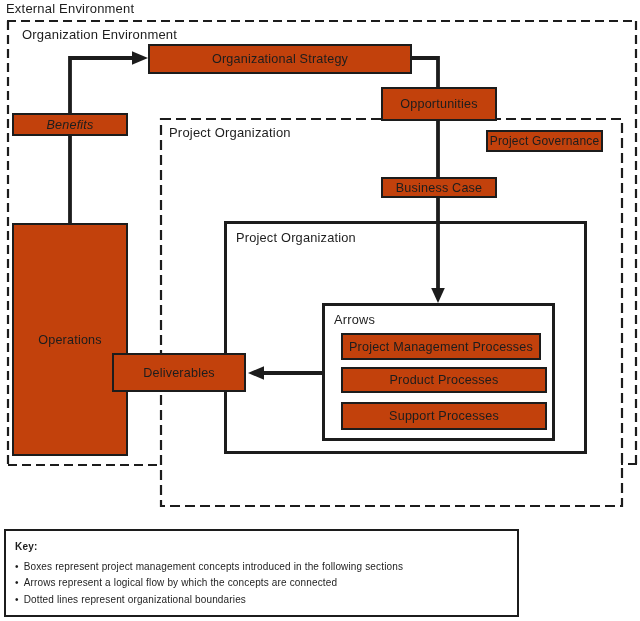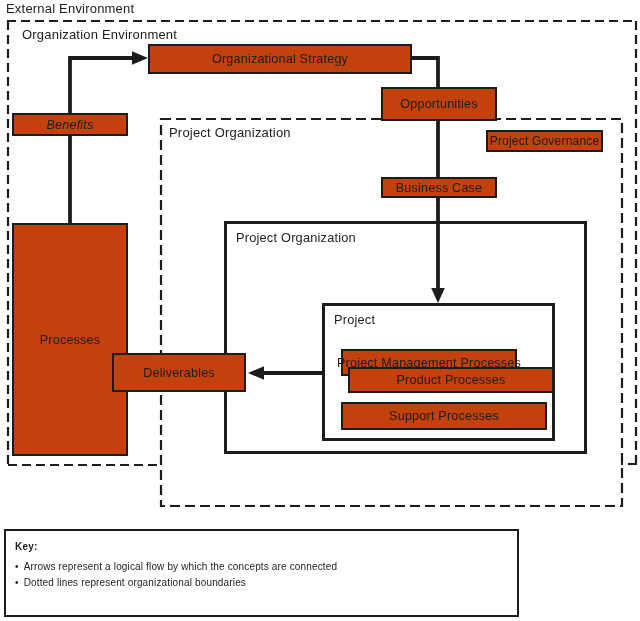--- a/index.html
+++ b/index.html
@@ -53,22 +53,22 @@
   
   #organizational-strategy-box { left: 148px; top: 44px;  width: 264px; height: 30px; }
   #benefits-box                { left: 12px;  top: 113px; width: 116px; height: 23px; font-style: italic; }
   #opportunities-box           { left: 381px; top: 87px;  width: 116px; height: 34px; }
   #project-governance-box      { left: 486px; top: 130px; width: 117px; height: 22px; font-size: 12px; }
   #business-case-box           { left: 381px; top: 177px; width: 116px; height: 21px; }
   #operations-box              { left: 12px;  top: 223px; width: 116px; height: 233px; }
   #deliverables-box            { left: 112px; top: 353px; width: 134px; height: 39px; }
   #project-organization-box    { left: 224px; top: 221px; width: 363px; height: 233px; }
   #project-box                 { left: 322px; top: 303px; width: 233px; height: 138px; }
-  #pmp-box                     { left: 341px; top: 349px; width: 176px; height: 27px; }
-  #product-box                 { left: 348px; top: 367px; width: 206px; height: 26px; }
+  #pmp-box                     { left: 341px; top: 333px; width: 200px; height: 27px; }
+  #product-box                 { left: 341px; top: 367px; width: 206px; height: 26px; }
   #support-box                 { left: 341px; top: 402px; width: 206px; height: 28px; }
   
   #key-box {
     position: absolute;
     left: 4px; top: 529px; width: 515px; height: 88px;
     border: 2px solid #1c1c1c;
     background: #ffffff;
     box-sizing: border-box;
     padding: 10px 8px 0 9px;
     font-size: 10px;
@@ -111,37 +111,40 @@
   </svg>
 
   <div class="env-label" style="left:6px; top:1px;">External Environment</div>
   <div class="env-label" style="left:22px; top:27px;">Organization Environment</div>
   <div class="env-label" style="left:169px; top:125px;">Project Organization</div>
 
   <div class="box container" id="project-organization-box">
     <span class="container-label">Project Organization</span>
   </div>
   <div class="box container" id="project-box">
-    <span class="container-label">Project</span>
+    <span class="container-label">Arrows</span>
   </div>
 
   <div class="box" id="pmp-box">Project Management Processes</div>
   <div class="box" id="product-box">Product Processes</div>
   <div class="box" id="support-box">Support Processes</div>
 
   <div class="box" id="organizational-strategy-box">Organizational Strategy</div>
   <div class="box" id="benefits-box">Benefits</div>
   <div class="box" id="opportunities-box">Opportunities</div>
   <div class="box" id="project-governance-box">Project Governance</div>
   <div class="box" id="business-case-box">Business Case</div>
-  <div class="box" id="operations-box">Processes</div>
+  <div class="box" id="operations-box">Operations</div>
   <div class="box" id="deliverables-box">Deliverables</div>
 
   <div id="key-box">
     <div id="key-title">Key:</div>
+    <div class="key-item">
+      <span class="bullet">•</span><span>Boxes represent project management concepts introduced in the following sections</span>
+    </div>
     <div class="key-item">
       <span class="bullet">•</span><span>Arrows represent a logical flow by which the concepts are connected</span>
     </div>
     <div class="key-item">
       <span class="bullet">•</span><span>Dotted lines represent organizational boundaries</span>
     </div>
   </div>
 
 </div>
 

